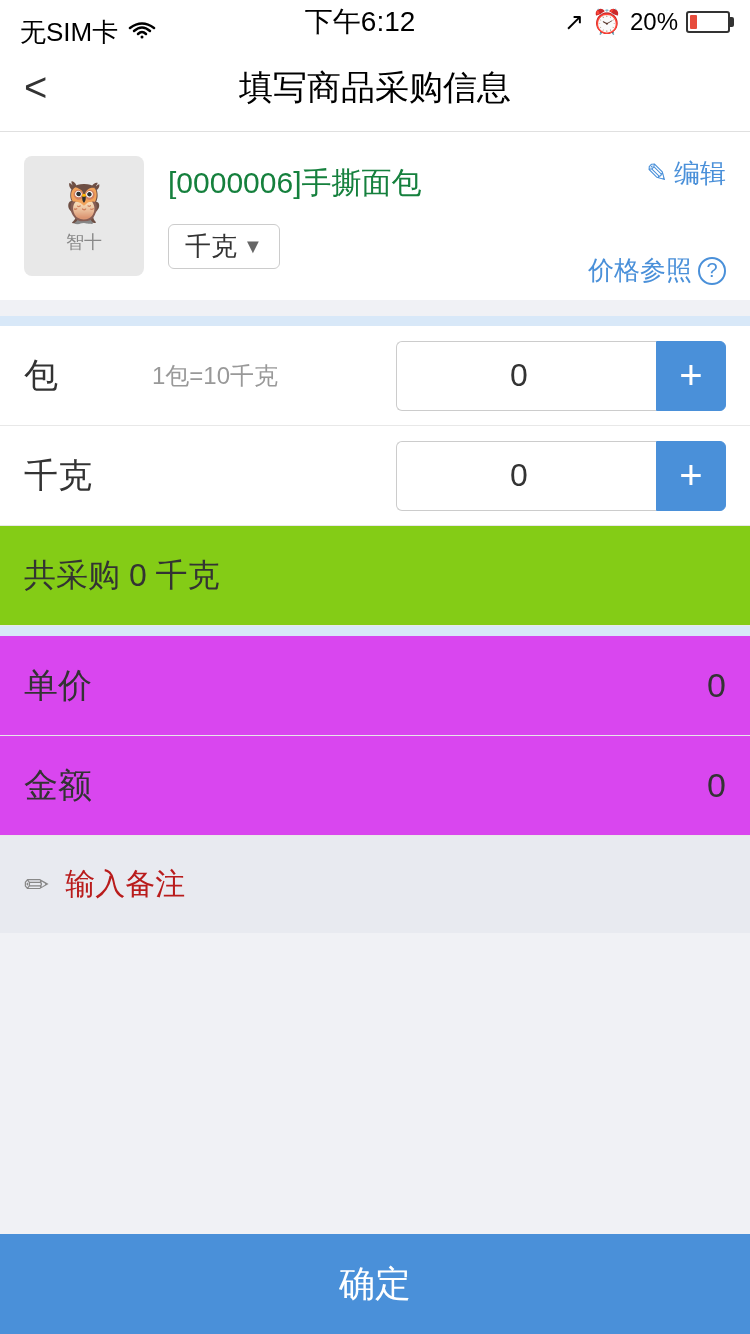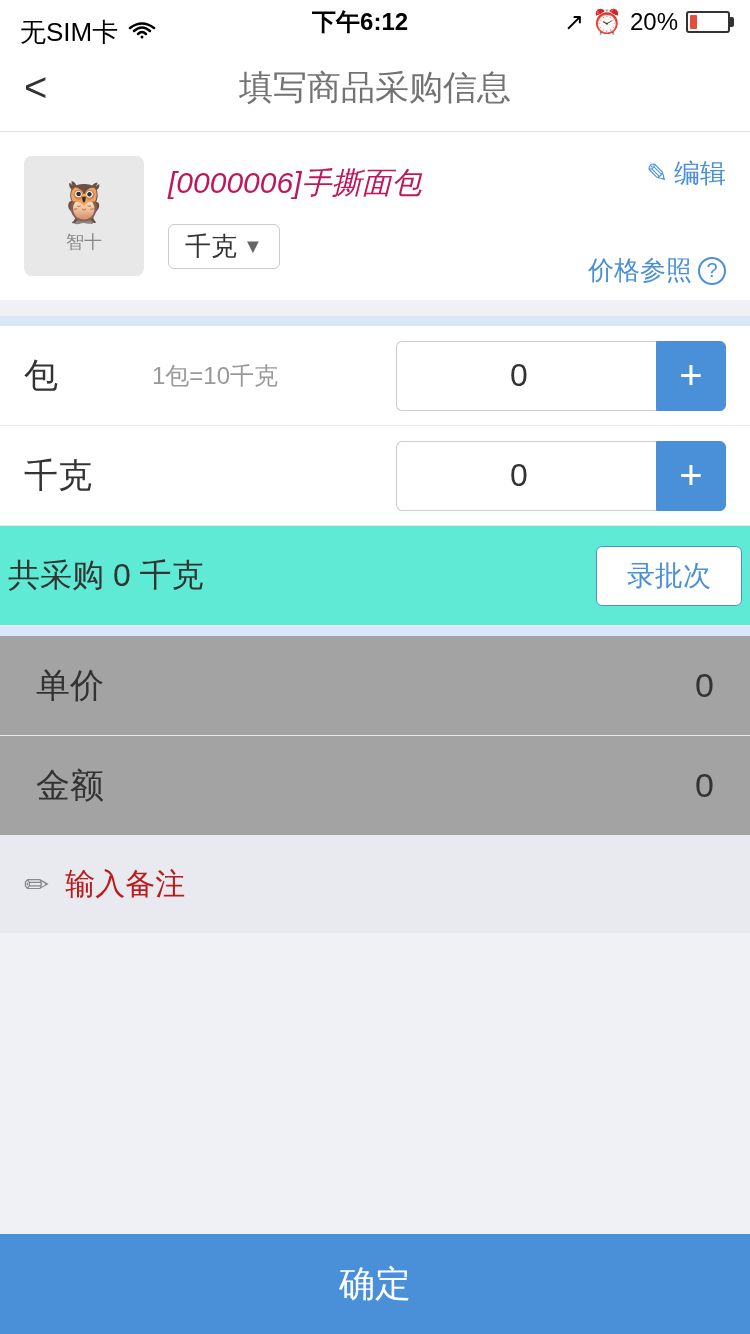--- a/index.html
+++ b/index.html
@@ -19,21 +19,21 @@
       height: 44px;
       background: #fff;
       display: flex;
       align-items: center;
       justify-content: space-between;
       padding: 0 20px;
       font-size: 26px;
       color: #000;
     }
     .status-left { display: flex; align-items: center; gap: 10px; margin-top: 20px; }
-    .status-center { font-weight: 700; font-size: 24px; }
+    .status-center { font-weight: 400; font-size: 28px; }
     .status-right { display: flex; align-items: center; gap: 8px; font-size: 24px; }
     .battery-icon {
       display: inline-flex; align-items: center;
     }
     .battery-body {
       width: 44px; height: 22px;
       border: 2px solid #333;
       border-radius: 3px;
       position: relative;
       display: flex;
@@ -72,21 +72,21 @@
     .nav-back {
       position: absolute;
       left: 24px;
       font-size: 40px;
       color: #333;
       cursor: pointer;
     }
     .nav-title {
       font-size: 34px;
       font-weight: 500;
-      color: #737373;
+      color: #000000;
     }
 
     
     .product-card {
       background: #fff;
       padding: 24px 24px 24px 24px;
       display: flex;
       align-items: center;
       position: relative;
       margin-bottom: 16px;
@@ -110,23 +110,22 @@
     .product-image-text {
       font-size: 18px;
       color: #888;
       margin-top: 4px;
     }
     .product-info {
       flex: 1;
     }
     .product-name {
       font-size: 30px;
-      color: #be185d;
+      color: #15803d;
       margin-bottom: 20px;
-      font-style: italic;
     }
     .product-unit-row {
       display: flex;
       align-items: center;
       gap: 12px;
     }
     .product-unit-label {
       font-size: 28px;
       color: #666;
     }
@@ -227,23 +226,23 @@
       align-items: center;
       justify-content: center;
       cursor: pointer;
     }
 
     
     .summary-row {
       display: flex;
       align-items: center;
       justify-content: space-between;
-      padding: 0 8px;
+      padding: 0 24px;
       height: 100px;
-      background: #5eead4;
+      background: #84cc16;
       border-bottom: 1px solid #e8e8e8;
     }
     .summary-text {
       font-size: 32px;
       color: #333;
     }
     .record-btn {
       border: 1px solid #4a90d9;
       color: #4a90d9;
       background: #fff;
@@ -251,23 +250,23 @@
       padding: 10px 30px;
       border-radius: 6px;
       cursor: pointer;
     }
 
     
     .info-row {
       display: flex;
       align-items: center;
       justify-content: space-between;
-      padding: 0 36px;
+      padding: 0 24px;
       height: 100px;
-      background: #a3a3a3;
+      background: #d946ef;
       border-bottom: 1px solid #e8e8e8;
     }
     .info-label {
       font-size: 34px;
       color: #333;
     }
     .info-value {
       font-size: 34px;
       color: #333;
     }
@@ -387,21 +386,20 @@
   <div class="input-row">
     <span class="input-row-label">千克</span>
     <div class="input-row-right">
       <input class="number-input" type="number" value="0" style="">
       <div class="plus-btn">+</div>
     </div>
   </div>
 
   <div class="summary-row">
     <span class="summary-text">共采购 0 千克</span>
-    <button class="record-btn">录批次</button>
   </div>
 
   <div class="blue-divider"></div>
 
   <div class="info-row">
     <span class="info-label">单价</span>
     <span class="info-value">0</span>
   </div>
 
   <div class="info-row">

